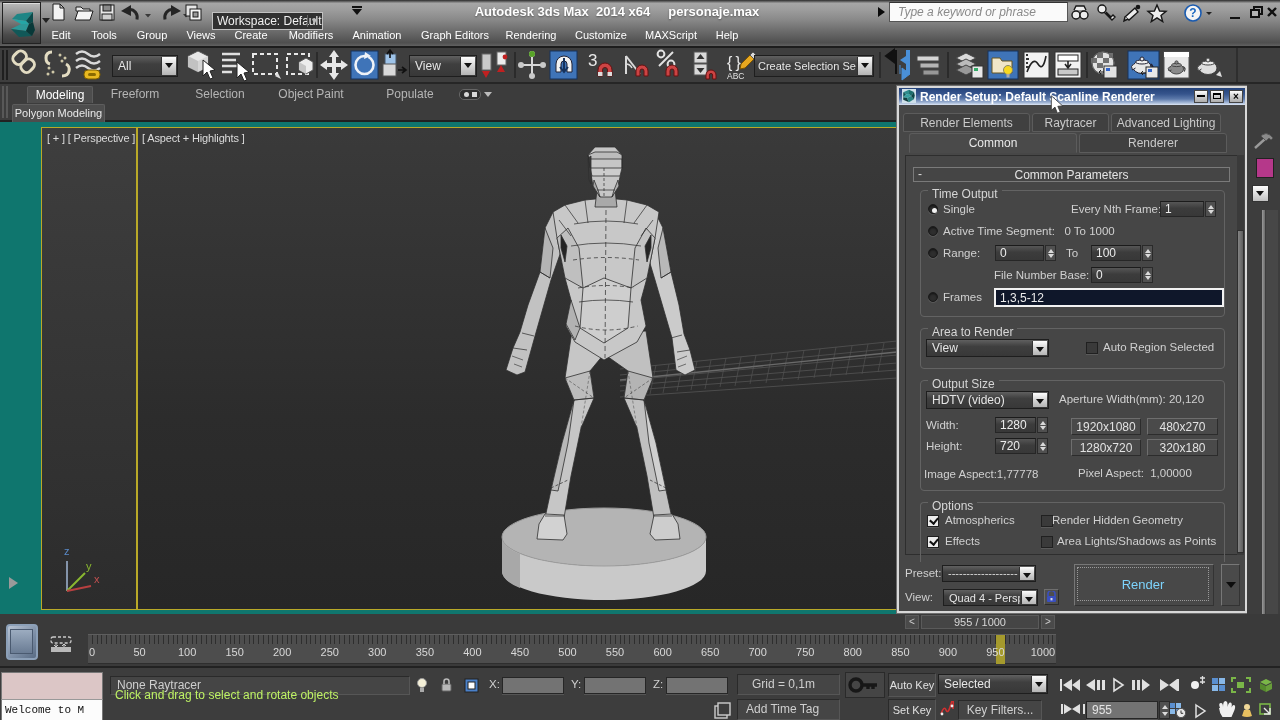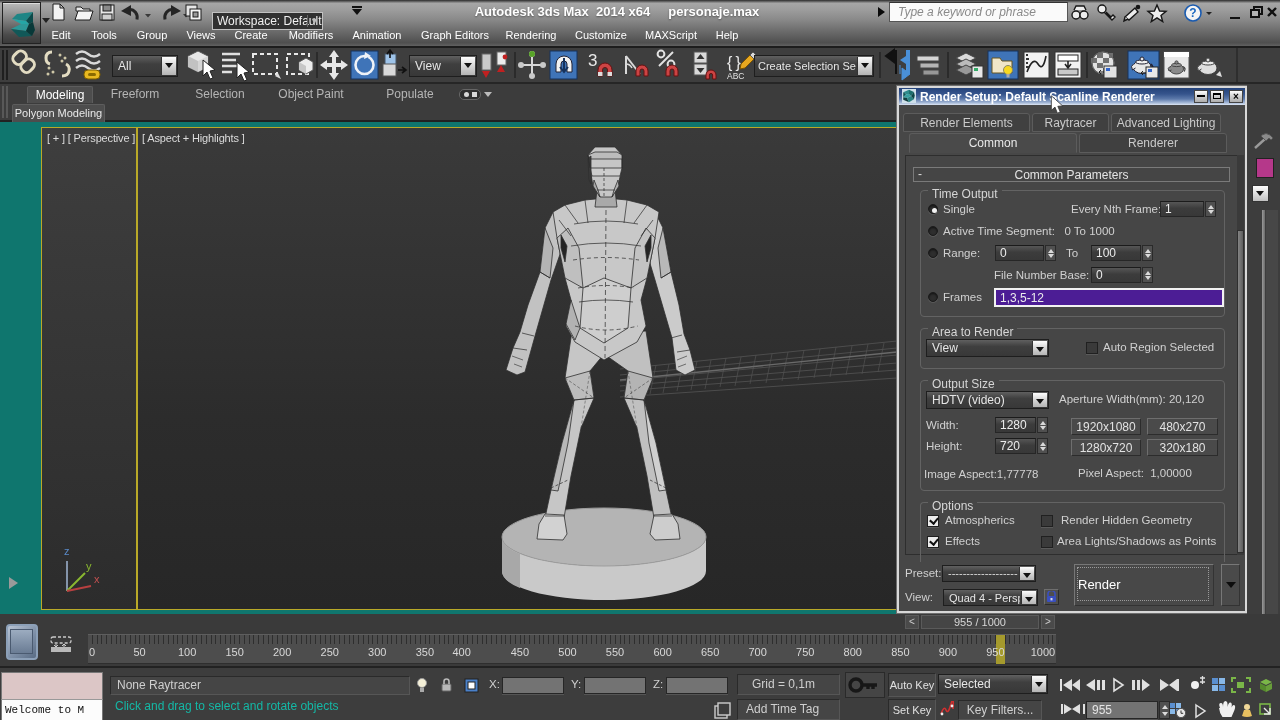--- a/index.html
+++ b/index.html
@@ -547,21 +547,21 @@
       <div class="fld abs" style="left:89px;top:89px;width:49px;height:16px;line-height:14px">0</div>
       <div class="spn abs" style="left:139px;top:89px;height:16px"></div>
       <div class="lab abs" style="left:160px;top:91px">To</div>
       <div class="fld abs" style="left:185px;top:89px;width:50px;height:16px;line-height:14px">100</div>
       <div class="spn abs" style="left:236px;top:89px;height:16px"></div>
       <div class="lab abs" style="left:88px;top:113px">File Number Base:</div>
       <div class="fld abs" style="left:185px;top:111px;width:50px;height:16px;line-height:14px">0</div>
       <div class="spn abs" style="left:236px;top:111px;height:16px"></div>
       <div class="rad abs" style="left:22px;top:136px"></div>
       <div class="lab abs" style="left:37px;top:135px">Frames</div>
-      <div class="fld abs" style="left:88px;top:132px;width:230px;height:19px;line-height:17px;border:2px solid #f2f2f2;background:#4c1d95">1,3,5-12</div>
+      <div class="fld abs" style="left:88px;top:132px;width:230px;height:19px;line-height:17px;border:2px solid #f2f2f2;background:#0f172a">1,3,5-12</div>
 
       <div class="grp" style="left:14px;top:172px;width:305px;height:41px">
           <span class="glab">Area to Render</span>
         </div>
       <div class="cmb abs" style="left:20px;top:183px;width:123px;height:18px">
           <span class="tx" style="top:1px">View</span>
           <span class="ar"></span>
         </div>
       <div class="chk abs" style="left:180px;top:186px"></div>
       <div class="lab abs" style="left:197px;top:185px">Auto Region Selected</div>
@@ -586,21 +586,21 @@
       <div class="pbtn abs" style="left:241px;top:283px;width:71px;height:17px;line-height:16px">320x180</div>
       <div class="lab abs" style="left:18px;top:312px">Image Aspect:1,77778</div>
       <div class="lab abs" style="left:172px;top:311px">Pixel Aspect:&nbsp; 1,00000</div>
 
       <div class="grp" style="left:14px;top:346px;width:305px;height:60px;border-bottom:none;border-radius:4px 4px 0 0">
           <span class="glab">Options</span>
         </div>
       <div class="chk on abs" style="left:21px;top:359px"></div>
       <div class="lab abs" style="left:39px;top:358px">Atmospherics</div>
       <div class="chk abs" style="left:135px;top:359px"></div>
-      <div class="lab abs" style="left:155px;top:358px">Render Hidden Geometry</div>
+      <div class="lab abs" style="left:146px;top:358px">Render Hidden Geometry</div>
       <div class="chk on abs" style="left:21px;top:380px"></div>
       <div class="lab abs" style="left:39px;top:379px">Effects</div>
       <div class="chk abs" style="left:135px;top:380px"></div>
       <div class="lab abs" style="left:151px;top:379px">Area Lights/Shadows as Points</div>
     </div>
 
     <div class="abs" style="left:338px;top:67px;width:7px;height:400px;background:#3a3a3a"></div>
     <div class="abs" style="left:338px;top:142px;width:7px;height:323px;background:linear-gradient(90deg,#848484,#5e5e5e);border:1px solid #2e2e2e"></div>
 
     <div class="lab abs" style="left:6px;top:479px">Preset:</div>
@@ -613,21 +613,21 @@
         <span class="tx" style="top:2px;font-size:11px">Quad 4 - Perspe</span>
         <span class="ar"></span>
       </div>
     <div class="abs" style="left:145px;top:501px;width:15px;height:16px;background:#4e4e4e;border:1px solid;border-color:#6e6e6e #2c2c2c #2c2c2c #6e6e6e"></div>
     <svg class="abs" style="left:147px;top:503px" width="11" height="12" viewBox="0 0 11 12">
         <path d="M2 5 v-2 a3.5 3.5 0 0 1 7 0 v2" fill="none" stroke="#3a4fc0" stroke-width="1.6"></path>
         <rect x="1" y="5" width="9" height="6" rx="1" fill="#3a4fc0"></rect>
         <rect x="4.5" y="7" width="2" height="2.4" fill="#d8d8e8"></rect>
       </svg>
     <div class="abs" style="left:175px;top:476px;width:140px;height:42px;background:#484848;border:1px solid;border-color:#777 #333 #333 #777"></div>
-    <div class="abs" style="left:178px;top:479px;width:132px;height:34px;border:1px dotted #9a9a9a;color:#ffffff;font-size:13px;line-height:34px;">Render</div>
+    <div class="abs" style="left:178px;top:479px;width:132px;height:34px;border:1px dotted #9a9a9a;color:#7dd3fc;font-size:13px;line-height:34px;text-align:center">Render</div>
     <div class="abs" style="left:322px;top:476px;width:19px;height:42px;background:#4a4a4a;border:1px solid;border-color:#777 #333 #333 #777"></div>
     <div class="abs" style="left:327px;top:494px;width:0;height:0;border:5px solid transparent;border-top:6px solid #0d0d0d"></div>
   </div>
 
   <svg class="abs" style="left:1048px;top:95px" width="18" height="21" viewBox="0 0 22 26">
     <path d="M4 1 L4 19 L8.5 15 L11.5 22.5 L15 21 L12 14 L18 13.5 Z" fill="#fff" stroke="#333" stroke-width="1"></path>
   </svg>
 
   <div class="abs" style="left:1247px;top:84px;width:33px;height:530px;background:#3d3d3d">
     <svg class="abs" style="left:6px;top:48px" width="22" height="20" viewBox="0 0 22 20">
@@ -653,21 +653,21 @@
       <div class="abs" style="left:908px;top:0px;width:9px;height:29px;background:#a59a2d"></div>
       <div id="rlabels" style="position:absolute;left:0;top:0;width:968px;height:30px">
           <div style="position:absolute;left:-16px;top:11px;width:40px;text-align:center;color:#d8d8d8;font-size:11px">0</div>
           <div style="position:absolute;left:31.549999999999997px;top:11px;width:40px;text-align:center;color:#d8d8d8;font-size:11px">50</div>
           <div style="position:absolute;left:79.1px;top:11px;width:40px;text-align:center;color:#d8d8d8;font-size:11px">100</div>
           <div style="position:absolute;left:126.65px;top:11px;width:40px;text-align:center;color:#d8d8d8;font-size:11px">150</div>
           <div style="position:absolute;left:174.2px;top:11px;width:40px;text-align:center;color:#d8d8d8;font-size:11px">200</div>
           <div style="position:absolute;left:221.75px;top:11px;width:40px;text-align:center;color:#d8d8d8;font-size:11px">250</div>
           <div style="position:absolute;left:269.3px;top:11px;width:40px;text-align:center;color:#d8d8d8;font-size:11px">300</div>
           <div style="position:absolute;left:316.84999999999997px;top:11px;width:40px;text-align:center;color:#d8d8d8;font-size:11px">350</div>
-          <div style="position:absolute;left:364.4px;top:11px;width:40px;text-align:left;color:#d8d8d8;font-size:11px">400</div>
+          <div style="position:absolute;left:364.4px;top:11px;width:40px;text-align:center;color:#d8d8d8;font-size:11px">400</div>
           <div style="position:absolute;left:411.95px;top:11px;width:40px;text-align:center;color:#d8d8d8;font-size:11px">450</div>
           <div style="position:absolute;left:459.5px;top:11px;width:40px;text-align:center;color:#d8d8d8;font-size:11px">500</div>
           <div style="position:absolute;left:507.04999999999995px;top:11px;width:40px;text-align:center;color:#d8d8d8;font-size:11px">550</div>
           <div style="position:absolute;left:554.6px;top:11px;width:40px;text-align:center;color:#d8d8d8;font-size:11px">600</div>
           <div style="position:absolute;left:602.15px;top:11px;width:40px;text-align:center;color:#d8d8d8;font-size:11px">650</div>
           <div style="position:absolute;left:649.6999999999999px;top:11px;width:40px;text-align:center;color:#d8d8d8;font-size:11px">700</div>
           <div style="position:absolute;left:697.25px;top:11px;width:40px;text-align:center;color:#d8d8d8;font-size:11px">750</div>
           <div style="position:absolute;left:744.8px;top:11px;width:40px;text-align:center;color:#d8d8d8;font-size:11px">800</div>
           <div style="position:absolute;left:792.3499999999999px;top:11px;width:40px;text-align:center;color:#d8d8d8;font-size:11px">850</div>
           <div style="position:absolute;left:839.9px;top:11px;width:40px;text-align:center;color:#d8d8d8;font-size:11px">900</div>
@@ -676,21 +676,21 @@
         </div>
     </div>
     <div class="abs" style="left:905px;top:1px;width:14px;height:14px;background:#4a4a4a;border:1px solid #5a5a5a;color:#ccc;font-size:10px;line-height:12px;text-align:center">&lt;</div>
     <div class="abs" style="left:921px;top:1px;width:118px;height:14px;background:#454545;border:1px solid #5a5a5a;color:#d6d6d6;font-size:11px;line-height:12px;text-align:center">955 / 1000</div>
     <div class="abs" style="left:1041px;top:1px;width:14px;height:14px;background:#4a4a4a;border:1px solid #5a5a5a;color:#ccc;font-size:10px;line-height:12px;text-align:center">&gt;</div>
   </div>
   <div id="status" class="abs">
     <div class="abs" style="left:1px;top:4px;width:102px;height:27px;background:#dcc6c6;border:1px solid #777;border-bottom:none"></div>
     <div class="abs" style="left:1px;top:31px;width:102px;height:22px;background:#fcfcfc;border:1px solid #777;border-top:1px solid #999;color:#111;font-family:'Liberation Mono',monospace;font-size:11px;line-height:20px;padding-left:3px;white-space:nowrap;overflow:hidden">Welcome to M</div>
     <div class="sbox abs" style="left:110px;top:8px;width:300px;height:19px;line-height:17px;padding-left:6px">None Raytracer</div>
-    <div class="abs" style="left:115px;top:31px;color:#14b8a6;font-size:12px">Click and drag to select and rotate objects</div>
+    <div class="abs" style="left:115px;top:20px;color:#bef264;font-size:12px">Click and drag to select and rotate objects</div>
     <svg class="abs" style="left:416px;top:9px" width="70" height="17" viewBox="0 0 70 17">
       <circle cx="6" cy="6" r="4.5" fill="#f5f0d8" stroke="#999"></circle>
         <rect x="4" y="11" width="4" height="4" fill="#aaa"></rect>
       <rect x="26" y="7" width="9" height="7" rx="1" fill="#b9b9b9" stroke="#666"></rect>
         <path d="M28 7 v-2.5 a2.5 2.5 0 0 1 5 0 V7" fill="none" stroke="#b9b9b9" stroke-width="1.6"></path>
       <rect x="49" y="2" width="13" height="13" fill="#4a80c8" stroke="#222"></rect>
         <rect x="52" y="5" width="7" height="7" fill="#fff" stroke="#222"></rect>
     </svg>
     <div class="abs lab" style="left:489px;top:10px">X:</div>
       <div class="sfld abs" style="left:502px;top:9px;width:62px;height:17px"></div>

